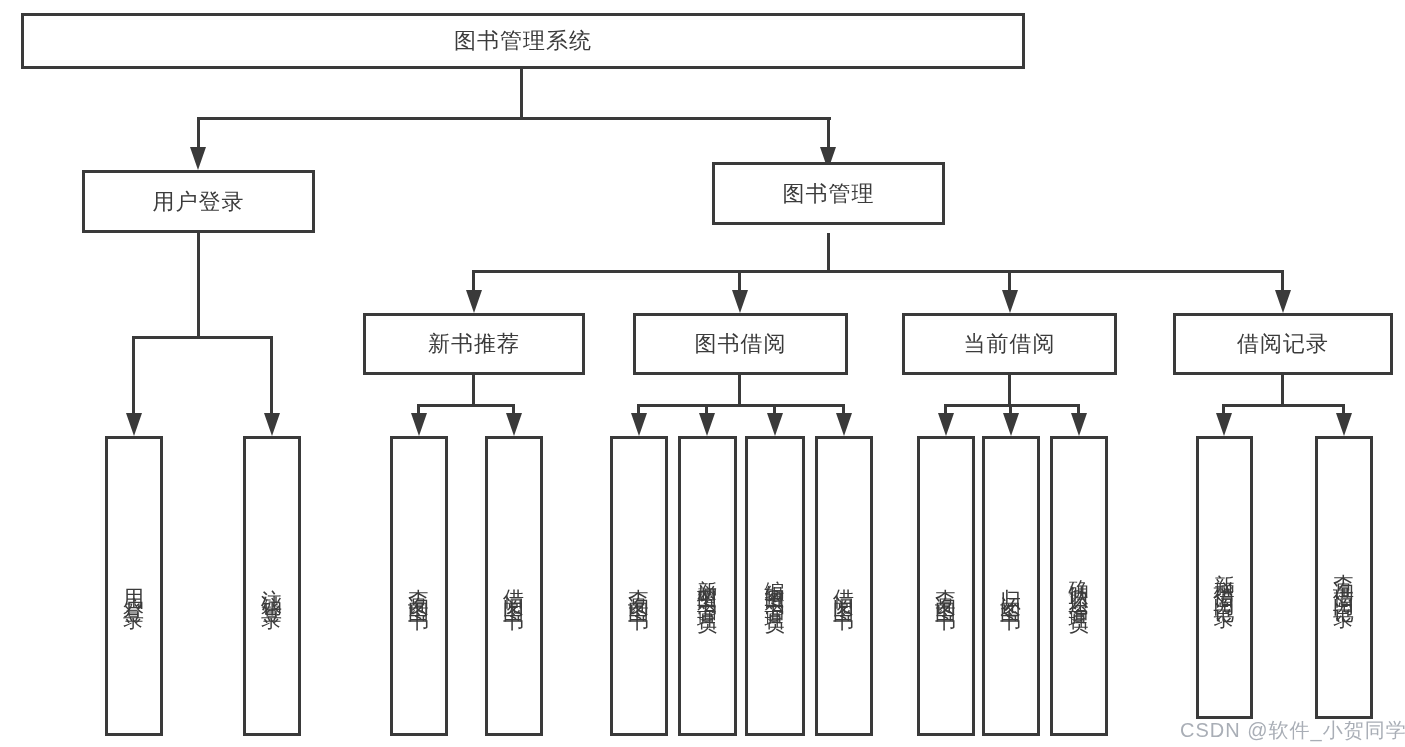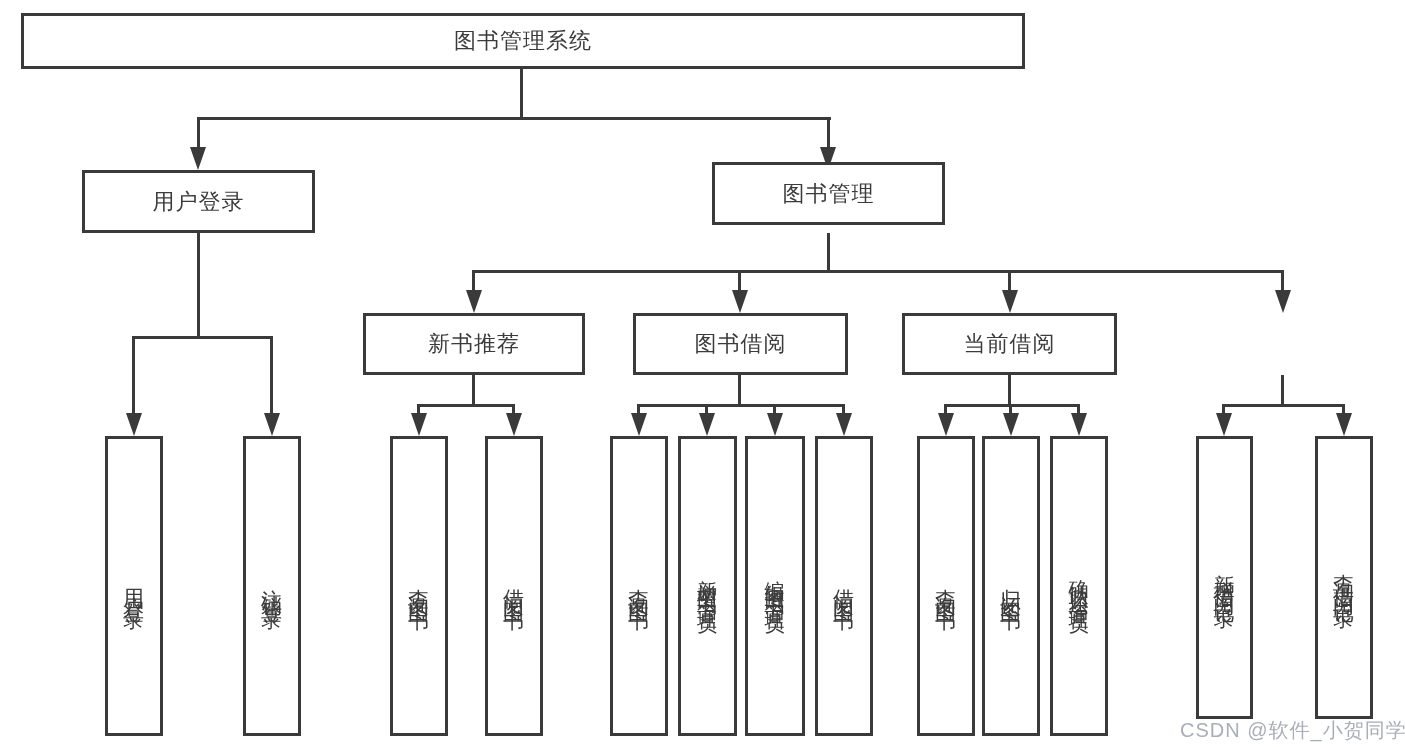--- a/index.html
+++ b/index.html
@@ -72,20 +72,23 @@
   <div class="arrow" style="left:1275px;top:290px;"></div>
 
   <div class="box" style="left:363px;top:313px;width:222px;height:62px;">
     <span>新书推荐</span>
   </div>
   <div class="box" style="left:902px;top:313px;width:215px;height:62px;">
     <span>当前借阅</span>
   </div>
   <div class="box" style="left:633px;top:313px;width:215px;height:62px;">
     <span>图书借阅</span>
+  </div>
+  <div class="box" style="left:1173px;top:313px;width:220px;height:62px;">
+    <span>借阅记录</span>
   </div>
 
   <div class="line" style="left:472px;top:375px;width:3px;height:32px;"></div>
   <div class="line" style="left:417px;top:404px;width:98px;height:3px;"></div>
   <div class="line" style="left:417px;top:404px;width:3px;height:12px;"></div>
   <div class="line" style="left:512px;top:404px;width:3px;height:12px;"></div>
   <div class="arrow" style="left:411px;top:413px;"></div>
   <div class="arrow" style="left:506px;top:413px;"></div>
 
   <div class="line" style="left:738px;top:375px;width:3px;height:32px;"></div>

